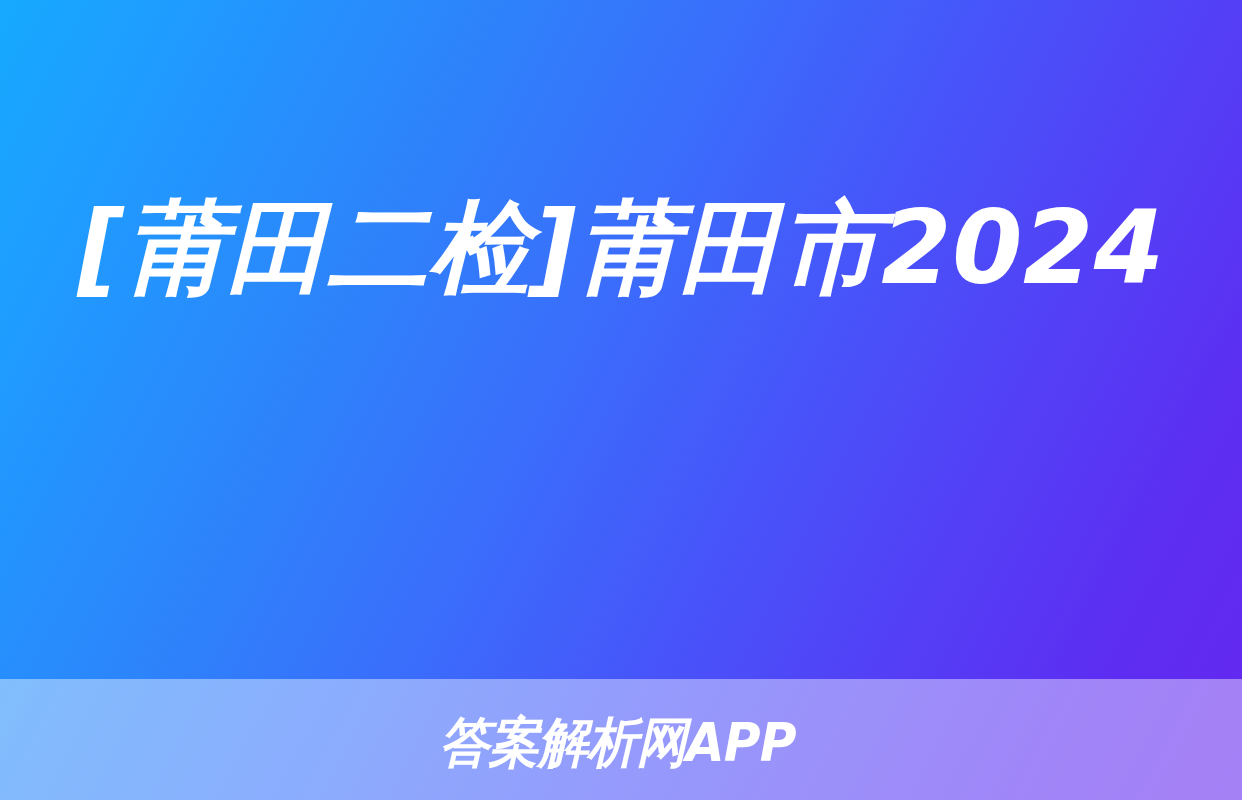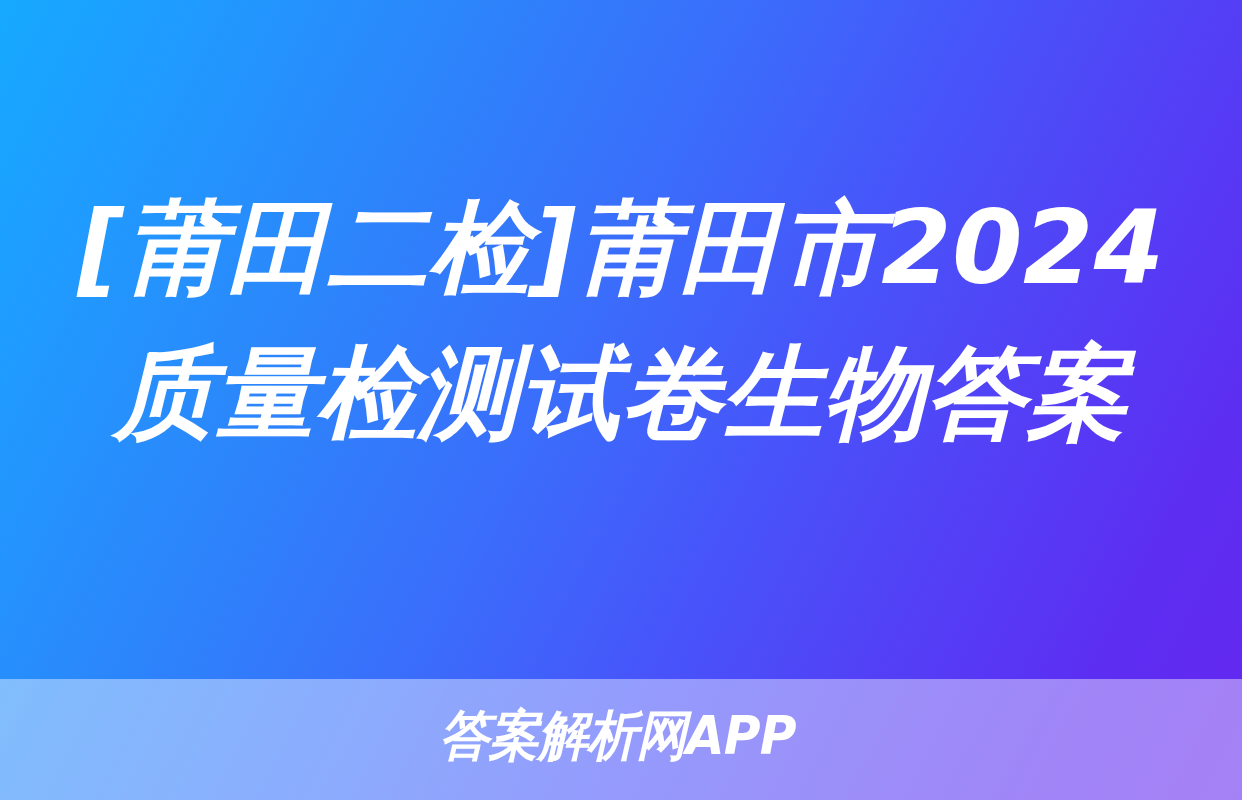--- a/index.html
+++ b/index.html
@@ -70,21 +70,21 @@
   }
 
   
   #watermark {
     position: absolute;
     left: 0;
     right: 8px;
     top: 700px;
     height: 80px;
     display: flex;
-    align-items: flex-start;
+    align-items: flex-end;
     justify-content: center;
   }
 
   #watermark-text {
     color: #ffffff;
     font-size: 54px;
     font-weight: 700;
     font-style: italic;
     letter-spacing: -1px;
     white-space: nowrap;
@@ -97,20 +97,19 @@
 <body>
 
 <div id="stage">
 
   <div id="bg"></div>
 
   <div id="bottom-band"></div>
 
   <div id="title-block">
     <div class="title-line">[莆田二检]莆田市2024</div>
-    <div class="title-line">质量检测试卷生物答案</div>
   </div>
 
   <div id="watermark">
     <span id="watermark-text">答案解析网APP</span>
   </div>
 
 </div>
 
 </body></html>

